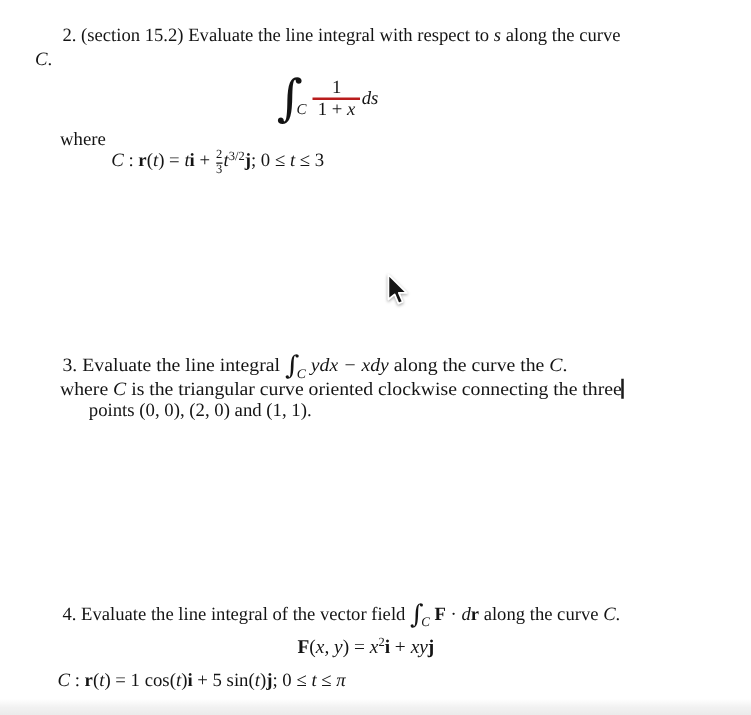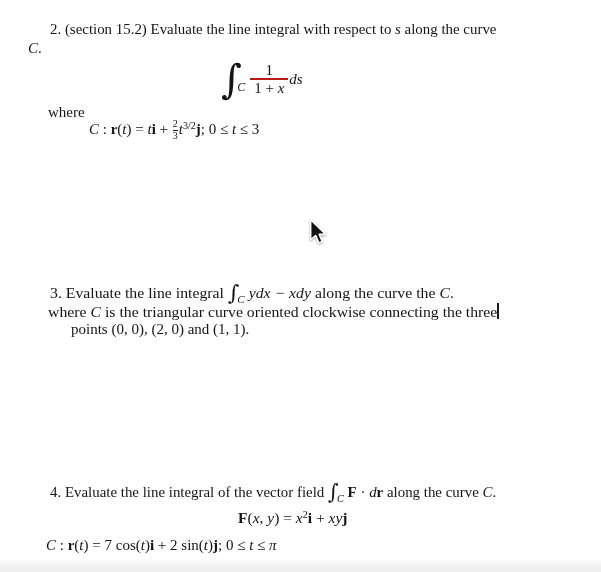--- a/index.html
+++ b/index.html
@@ -113,17 +113,17 @@
 
   <div class="line" style="left: 50px; top: 484px; transform-origin: left center; transform: scaleX(0.993318);">
     <span>4. Evaluate the line integral of the vector field </span><span class="intl">∫</span><span class="intl-sub">C</span>&nbsp;<span class="bf">F</span><span> · </span><span class="it">d</span><span class="bf">r</span><span> along the curve </span><span class="it">C</span><span>.</span>
   </div>
 
   <div class="line" style="left:215px;top:509px;font-size:15.5px;margin-left:23px;">
     <span class="bf">F</span><span>(</span><span class="it">x, y</span><span>) = </span><span class="it">x</span><span class="sup-rm">2</span><span class="bf">i</span><span> + </span><span class="it">xy</span><span class="bf">j</span>
   </div>
 
   <div class="line" style="left:46px;top:537px;">
-    <span class="it">C</span><span> : </span><span class="bf">r</span><span>(</span><span class="it">t</span><span>) = 7 cos(</span><span class="it">t</span><span>)</span><span class="bf">i</span><span> + 2 sin(</span><span class="it">t</span><span>)</span><span class="bf">j</span><span>; 0 ≤ </span><span class="it">t</span><span> ≤ </span><span class="it">π</span>
+    <span class="it">C</span><span> : </span><span class="bf">r</span><span>(</span><span class="it">t</span><span>) = 1 cos(</span><span class="it">t</span><span>)</span><span class="bf">i</span><span> + 5 sin(</span><span class="it">t</span><span>)</span><span class="bf">j</span><span>; 0 ≤ </span><span class="it">t</span><span> ≤ </span><span class="it">π</span>
   </div>
 
   <div class="bottom-edge"></div>
 </div>
 
 </body></html>

